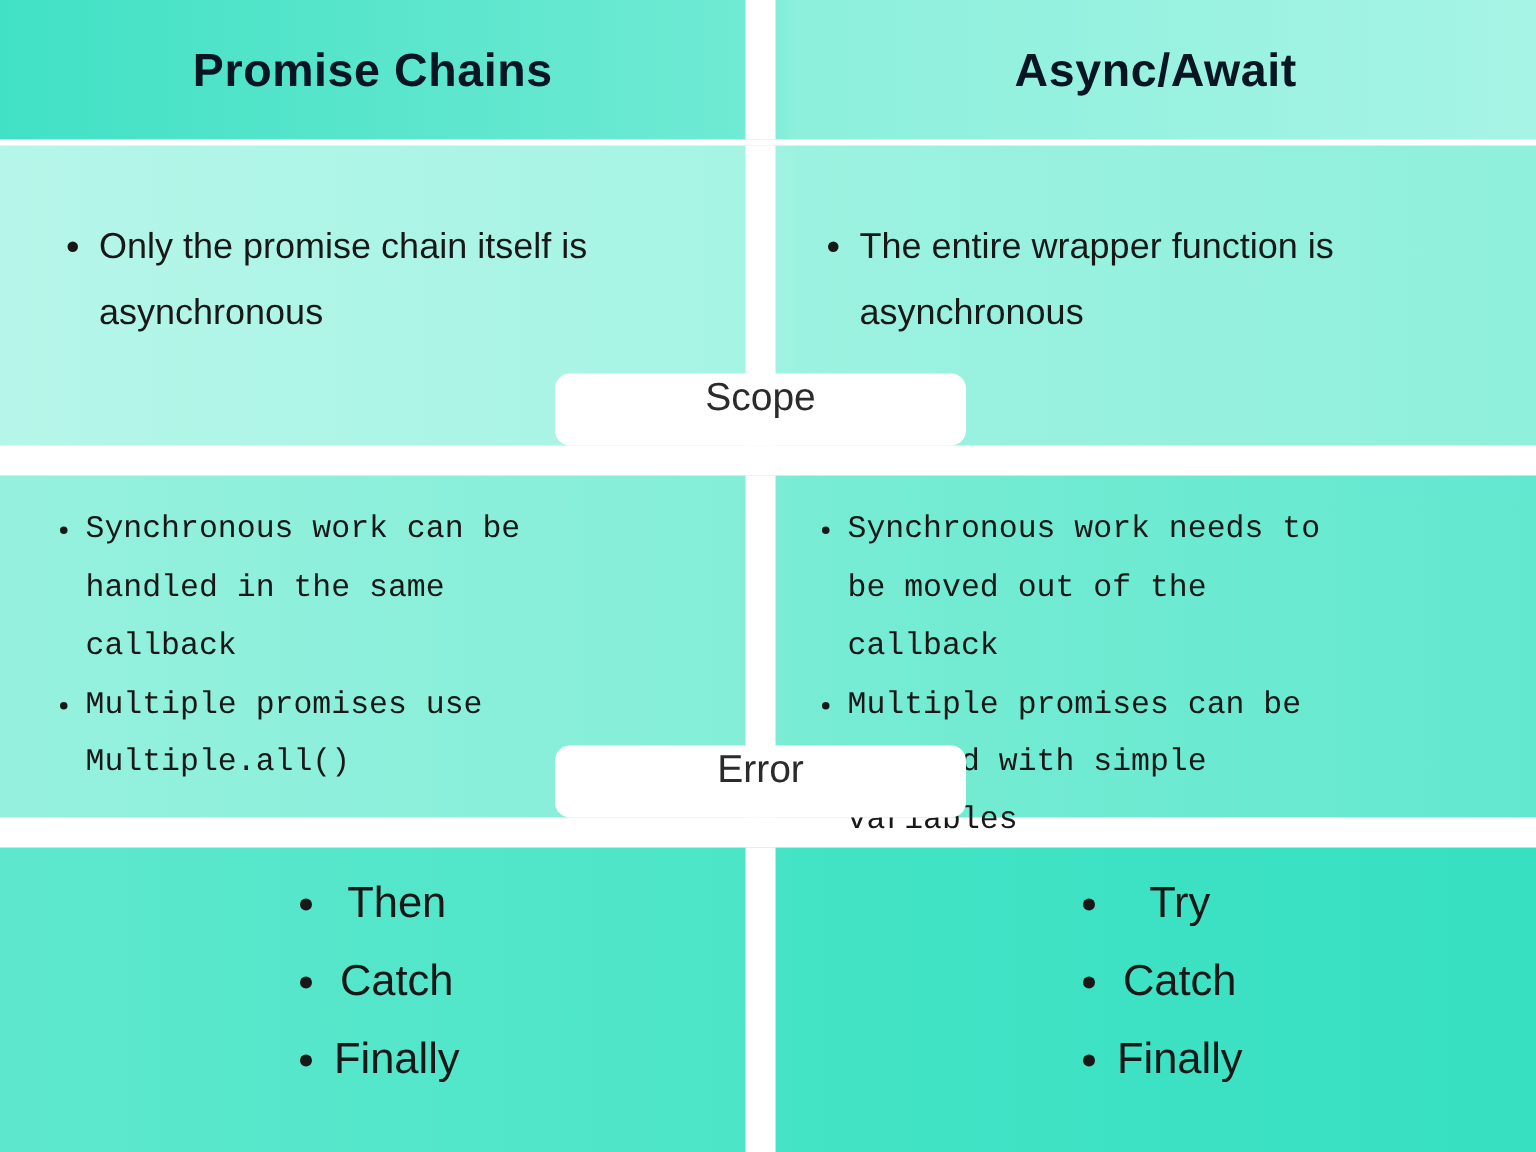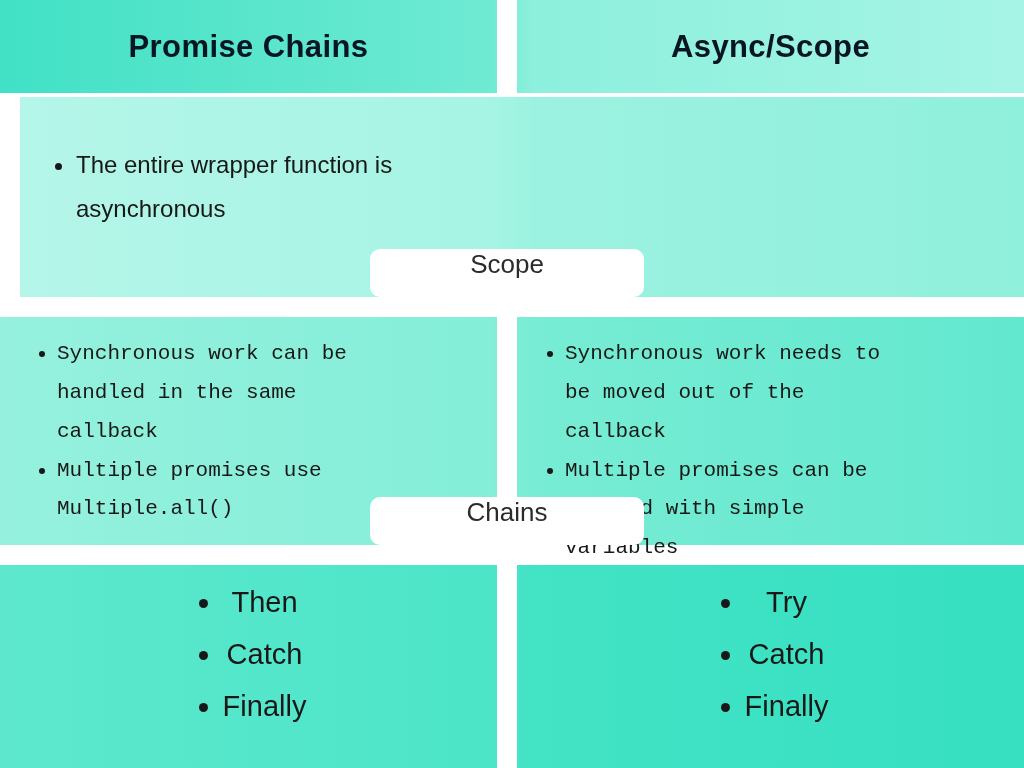--- a/index.html
+++ b/index.html
@@ -90,27 +90,32 @@
 <body>
 
 <div class="poster">
 
   <div class="band band-header">
     <div class="cell-left header-cell">
       <div class="header-title">Promise Chains</div>
     </div>
     <div class="vgap"></div>
     <div class="cell-right header-cell">
-      <div class="header-title">Async/Scope</div>
+      <div class="header-title">Async/Await</div>
     </div>
   </div>
 
   <div class="hgap-thin"></div>
 
   <div class="band band-scope">
+    <div class="cell-left">
+      <ul class="bullets">
+        <li>Only the promise chain itself is asynchronous</li>
+      </ul>
+    </div>
     <div class="vgap"></div>
     <div class="cell-right">
       <ul class="bullets">
         <li>The entire wrapper function is asynchronous</li>
       </ul>
     </div>
     <div class="row-label">
       <span>Scope</span>
     </div>
   </div>
@@ -125,21 +130,21 @@
       </ul>
     </div>
     <div class="vgap"></div>
     <div class="cell-right">
       <ul class="bullets">
         <li>Synchronous work needs to be moved out of the callback</li>
         <li>Multiple promises can be handled with simple variables</li>
       </ul>
     </div>
     <div class="row-label">
-      <span>Chains</span>
+      <span>Error</span>
     </div>
   </div>
 
   <div class="hgap"></div>
 
   <div class="band band-error">
     <div class="cell-left">
       <ul class="bullets">
         <li>Then</li>
         <li>Catch</li>

